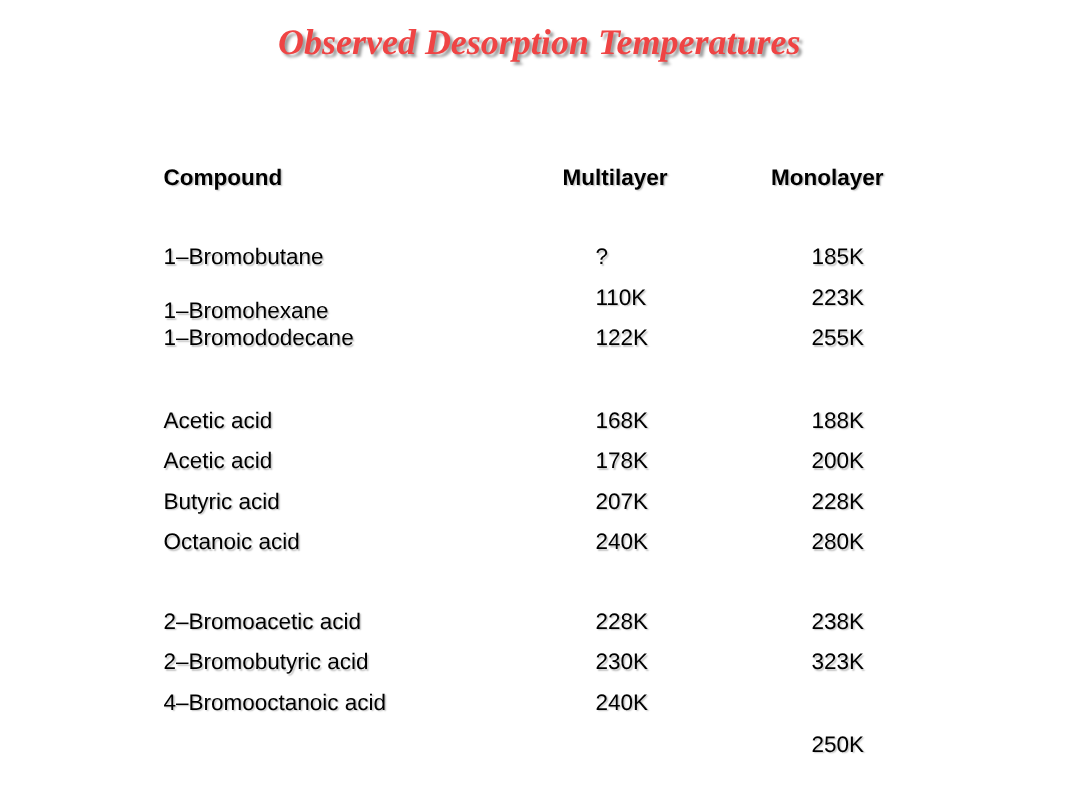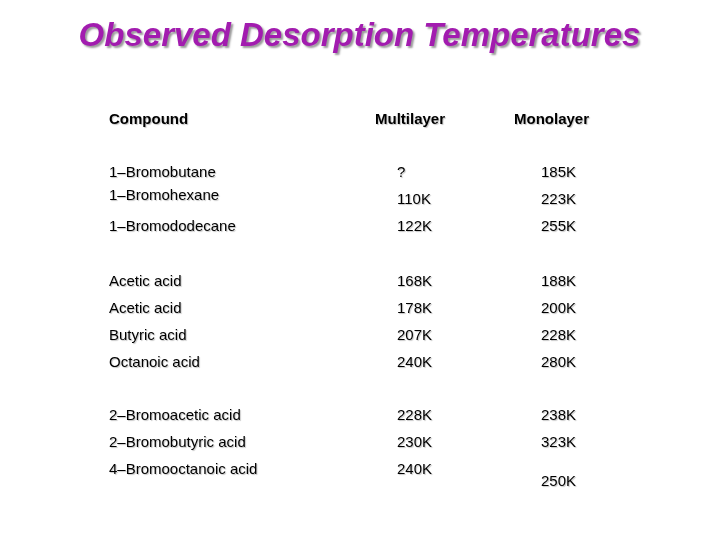--- a/index.html
+++ b/index.html
@@ -14,26 +14,27 @@
       overflow: hidden;
       font-family: "Liberation Sans", sans-serif;
       color: #000000;
     }
     .title {
       position: absolute;
       left: 0;
       top: 16px;
       width: 719px;
       text-align: center;
-      font-size: 33px;
+      font-size: 24px;
       font-weight: bold;
       font-style: italic;
-      color: #a21caf;
+      color: #ef4444;
       text-shadow: 2px 2px 2px #9a9a9a;
       letter-spacing: 0px;
+      font-family: Liberation Serif, serif;
     }
     .table {
       position: absolute;
       left: 0;
       top: 0;
       width: 719px;
     }
     .cell {
       position: absolute;
       font-size: 15px;
@@ -57,21 +58,21 @@
 <div class="table">
 
   <div class="cell hdr c-name" style="top:110px">Compound</div>
   <div class="cell hdr c-multi-h" style="top:110px">Multilayer</div>
   <div class="cell hdr c-mono-h" style="top:110px">Monolayer</div>
 
   <div class="cell c-name" style="top:163px">1–Bromobutane</div>
   <div class="cell c-multi" style="top:163px">?</div>
   <div class="cell c-mono" style="top:163px">185K</div>
 
-  <div class="cell c-name" style="top:186px">1–Bromohexane</div>
+  <div class="cell c-name" style="top:199px">1–Bromohexane</div>
   <div class="cell c-multi" style="top:190px">110K</div>
   <div class="cell c-mono" style="top:190px">223K</div>
 
   <div class="cell c-name" style="top:217px">1–Bromododecane</div>
   <div class="cell c-multi" style="top:217px">122K</div>
   <div class="cell c-mono" style="top:217px">255K</div>
 
   <div class="cell c-name" style="top:272px">Acetic acid</div>
   <div class="cell c-multi" style="top:272px">168K</div>
   <div class="cell c-mono" style="top:272px">188K</div>
@@ -91,14 +92,14 @@
   <div class="cell c-name" style="top:406px">2–Bromoacetic acid</div>
   <div class="cell c-multi" style="top:406px">228K</div>
   <div class="cell c-mono" style="top:406px">238K</div>
 
   <div class="cell c-name" style="top:433px">2–Bromobutyric acid</div>
   <div class="cell c-multi" style="top:433px">230K</div>
   <div class="cell c-mono" style="top:433px">323K</div>
 
   <div class="cell c-name" style="top:460px">4–Bromooctanoic acid</div>
   <div class="cell c-multi" style="top:460px">240K</div>
-  <div class="cell c-mono" style="top:472px">250K</div>
+  <div class="cell c-mono" style="top:488px">250K</div>
 </div>
 
 </body></html>

